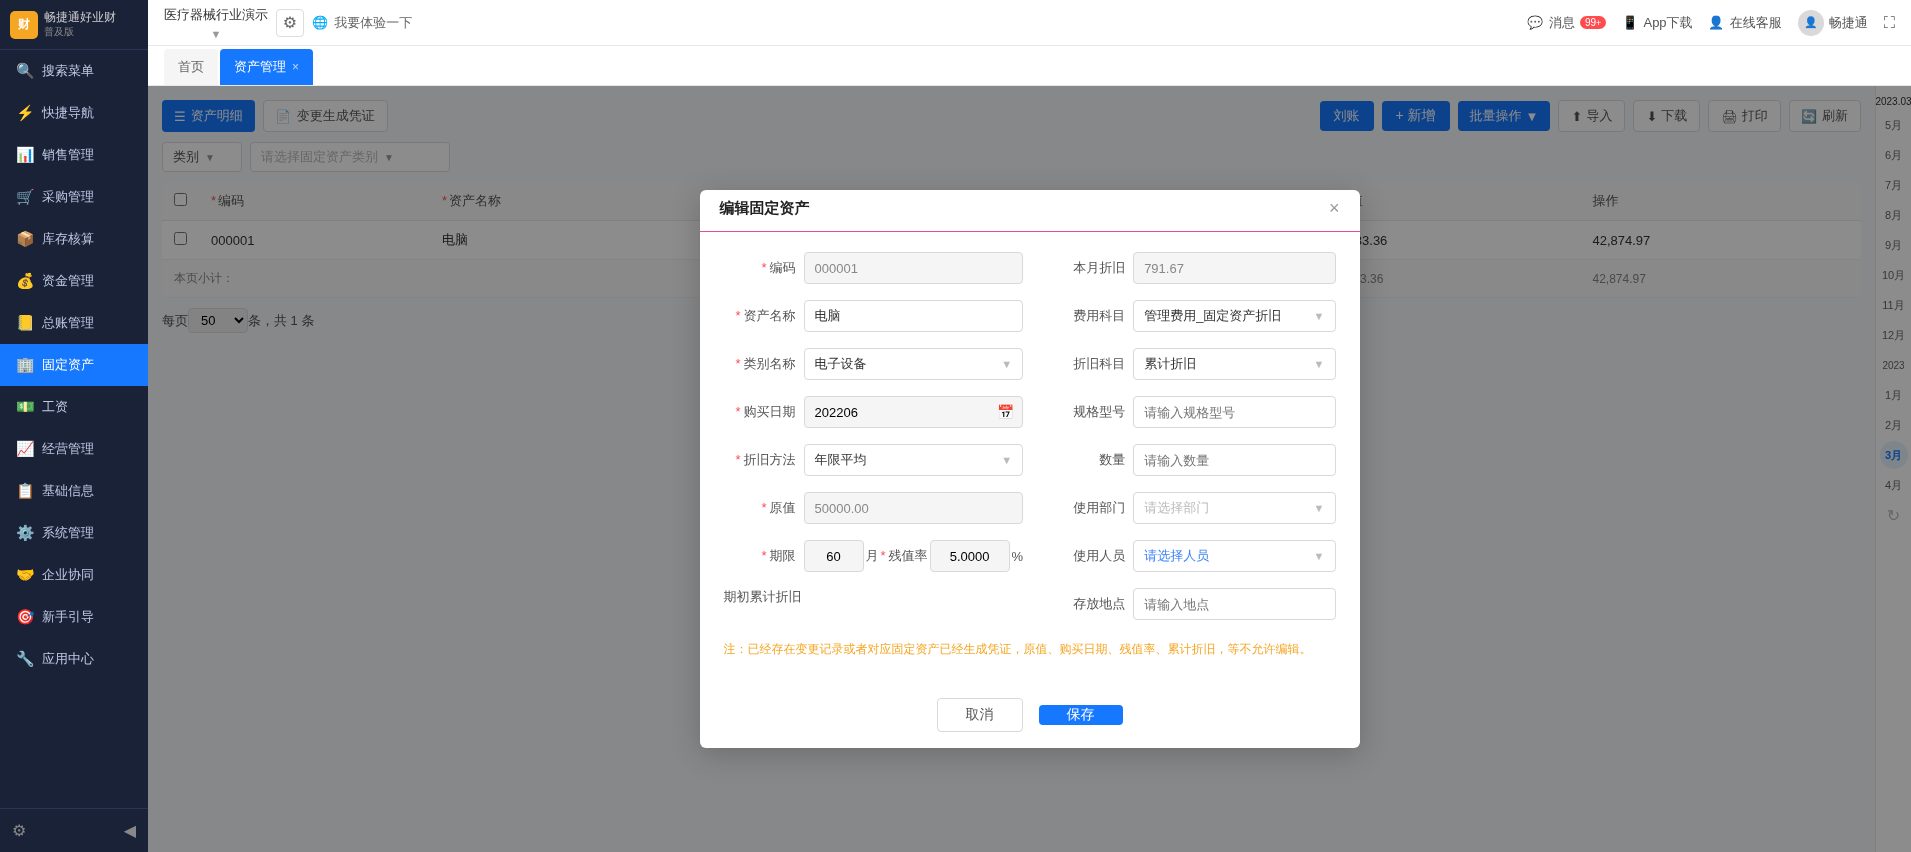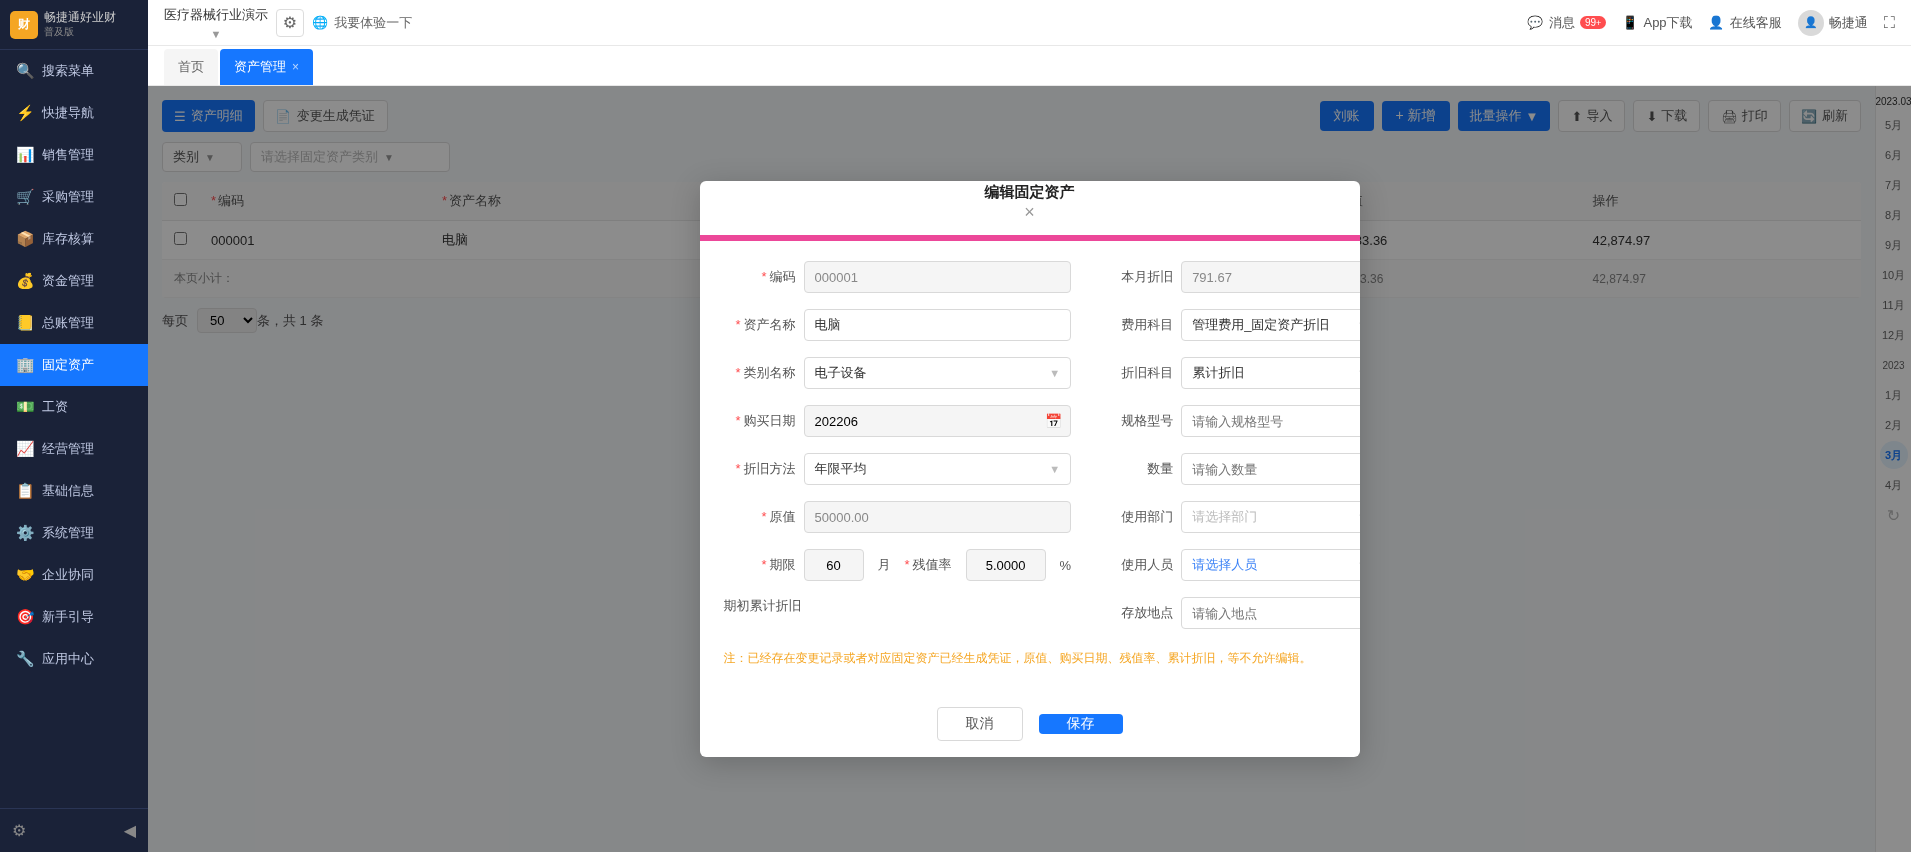--- a/index.html
+++ b/index.html
@@ -162,21 +162,21 @@
     td { padding: 10px 12px; color: #333; border-bottom: 1px solid #f0f0f0; white-space: nowrap; }
     .checkbox-cell { width: 36px; text-align: center; }
     .required-star { color: #ff4d4f; margin-right: 2px; }
 
     
     .summary-row { background: #f9f9f9; }
     .summary-row td { color: #888; font-size: 12px; }
 
     
     .pagination { display: flex; align-items: center; gap: 0; padding: 10px 0; font-size: 13px; color: #555; }
-    .page-size-select { border: 1px solid #ddd; border-radius: 4px; padding: 3px 8px; font-size: 13px; margin-left: 9px; }
+    .page-size-select { border: 1px solid #ddd; border-radius: 4px; padding: 3px 8px; font-size: 13px; }
 
     
     .right-panel {
       width: 36px;
       background: #fff;
       border-left: 1px solid #e8e8e8;
       display: flex;
       flex-direction: column;
       align-items: center;
       padding-top: 8px;
@@ -200,23 +200,22 @@
     }
     .modal {
       background: #fff;
       border-radius: 6px;
       width: 660px;
       box-shadow: 0 6px 30px rgba(0,0,0,0.2);
       overflow: hidden;
     }
     .modal-header {
       display: flex; align-items: center; justify-content: space-between;
-      padding: 2px 20px 12px;
-      border-bottom: 6px solid #ec4899;
-      flex-direction: column;
+      padding: 8px 20px 12px;
+      border-bottom: 1px solid #ec4899;
     }
     .modal-title { font-size: 15px; font-weight: 600; color: #222; }
     .modal-close { cursor: pointer; color: #999; font-size: 18px; }
     .modal-body { padding: 20px 24px 14px; }
     .modal-form { display: grid; grid-template-columns: 1fr 1fr; gap: 0 30px; }
     .form-row { display: flex; align-items: center; margin-bottom: 16px; gap: 8px; }
     .form-label { min-width: 72px; font-size: 13px; color: #555; text-align: right; white-space: nowrap; }
     .form-label .req { color: #ff4d4f; margin-right: 3px; }
     .form-input {
       flex: 1; height: 32px; border: 1px solid #d9d9d9; border-radius: 4px;
@@ -228,21 +227,21 @@
       padding: 0 10px; display: flex; align-items: center; justify-content: space-between;
       font-size: 13px; color: #333; cursor: pointer; background: #fff;
     }
     .form-select-wrap .arrow { color: #bbb; font-size: 11px; }
     .form-input-with-icon { position: relative; flex: 1; }
     .form-input-with-icon input {
       width: 100%; height: 32px; border: 1px solid #d9d9d9; border-radius: 4px;
       padding: 0 30px 0 10px; font-size: 13px; outline: none;
     }
     .form-input-with-icon .icon { position: absolute; right: 8px; top: 50%; transform: translateY(-50%); color: #bbb; font-size: 14px; cursor: pointer; }
-    .period-row { display: flex; align-items: center; gap: 14px; }
+    .period-row { display: flex; align-items: center; gap: 2px; }
     .period-input { width: 60px; height: 32px; border: 1px solid #d9d9d9; border-radius: 4px; padding: 0 8px; font-size: 13px; text-align: center; }
     .period-unit { font-size: 13px; color: #555; }
     .residual-input { width: 80px; height: 32px; border: 1px solid #d9d9d9; border-radius: 4px; padding: 0 8px; font-size: 13px; text-align: center; }
     .residual-pct { font-size: 13px; color: #555; }
     .form-note { font-size: 12px; color: #f5a623; padding: 4px 0 12px; grid-column: 1 / -1; line-height: 1.6; }
     .modal-footer {
       display: flex; align-items: center; justify-content: center; gap: 16px;
       padding: 12px 20px 16px;
     }
     .btn-cancel { background: #fff; border: 1px solid #d9d9d9; color: #555; padding: 7px 28px; border-radius: 4px; font-size: 14px; cursor: pointer; }

